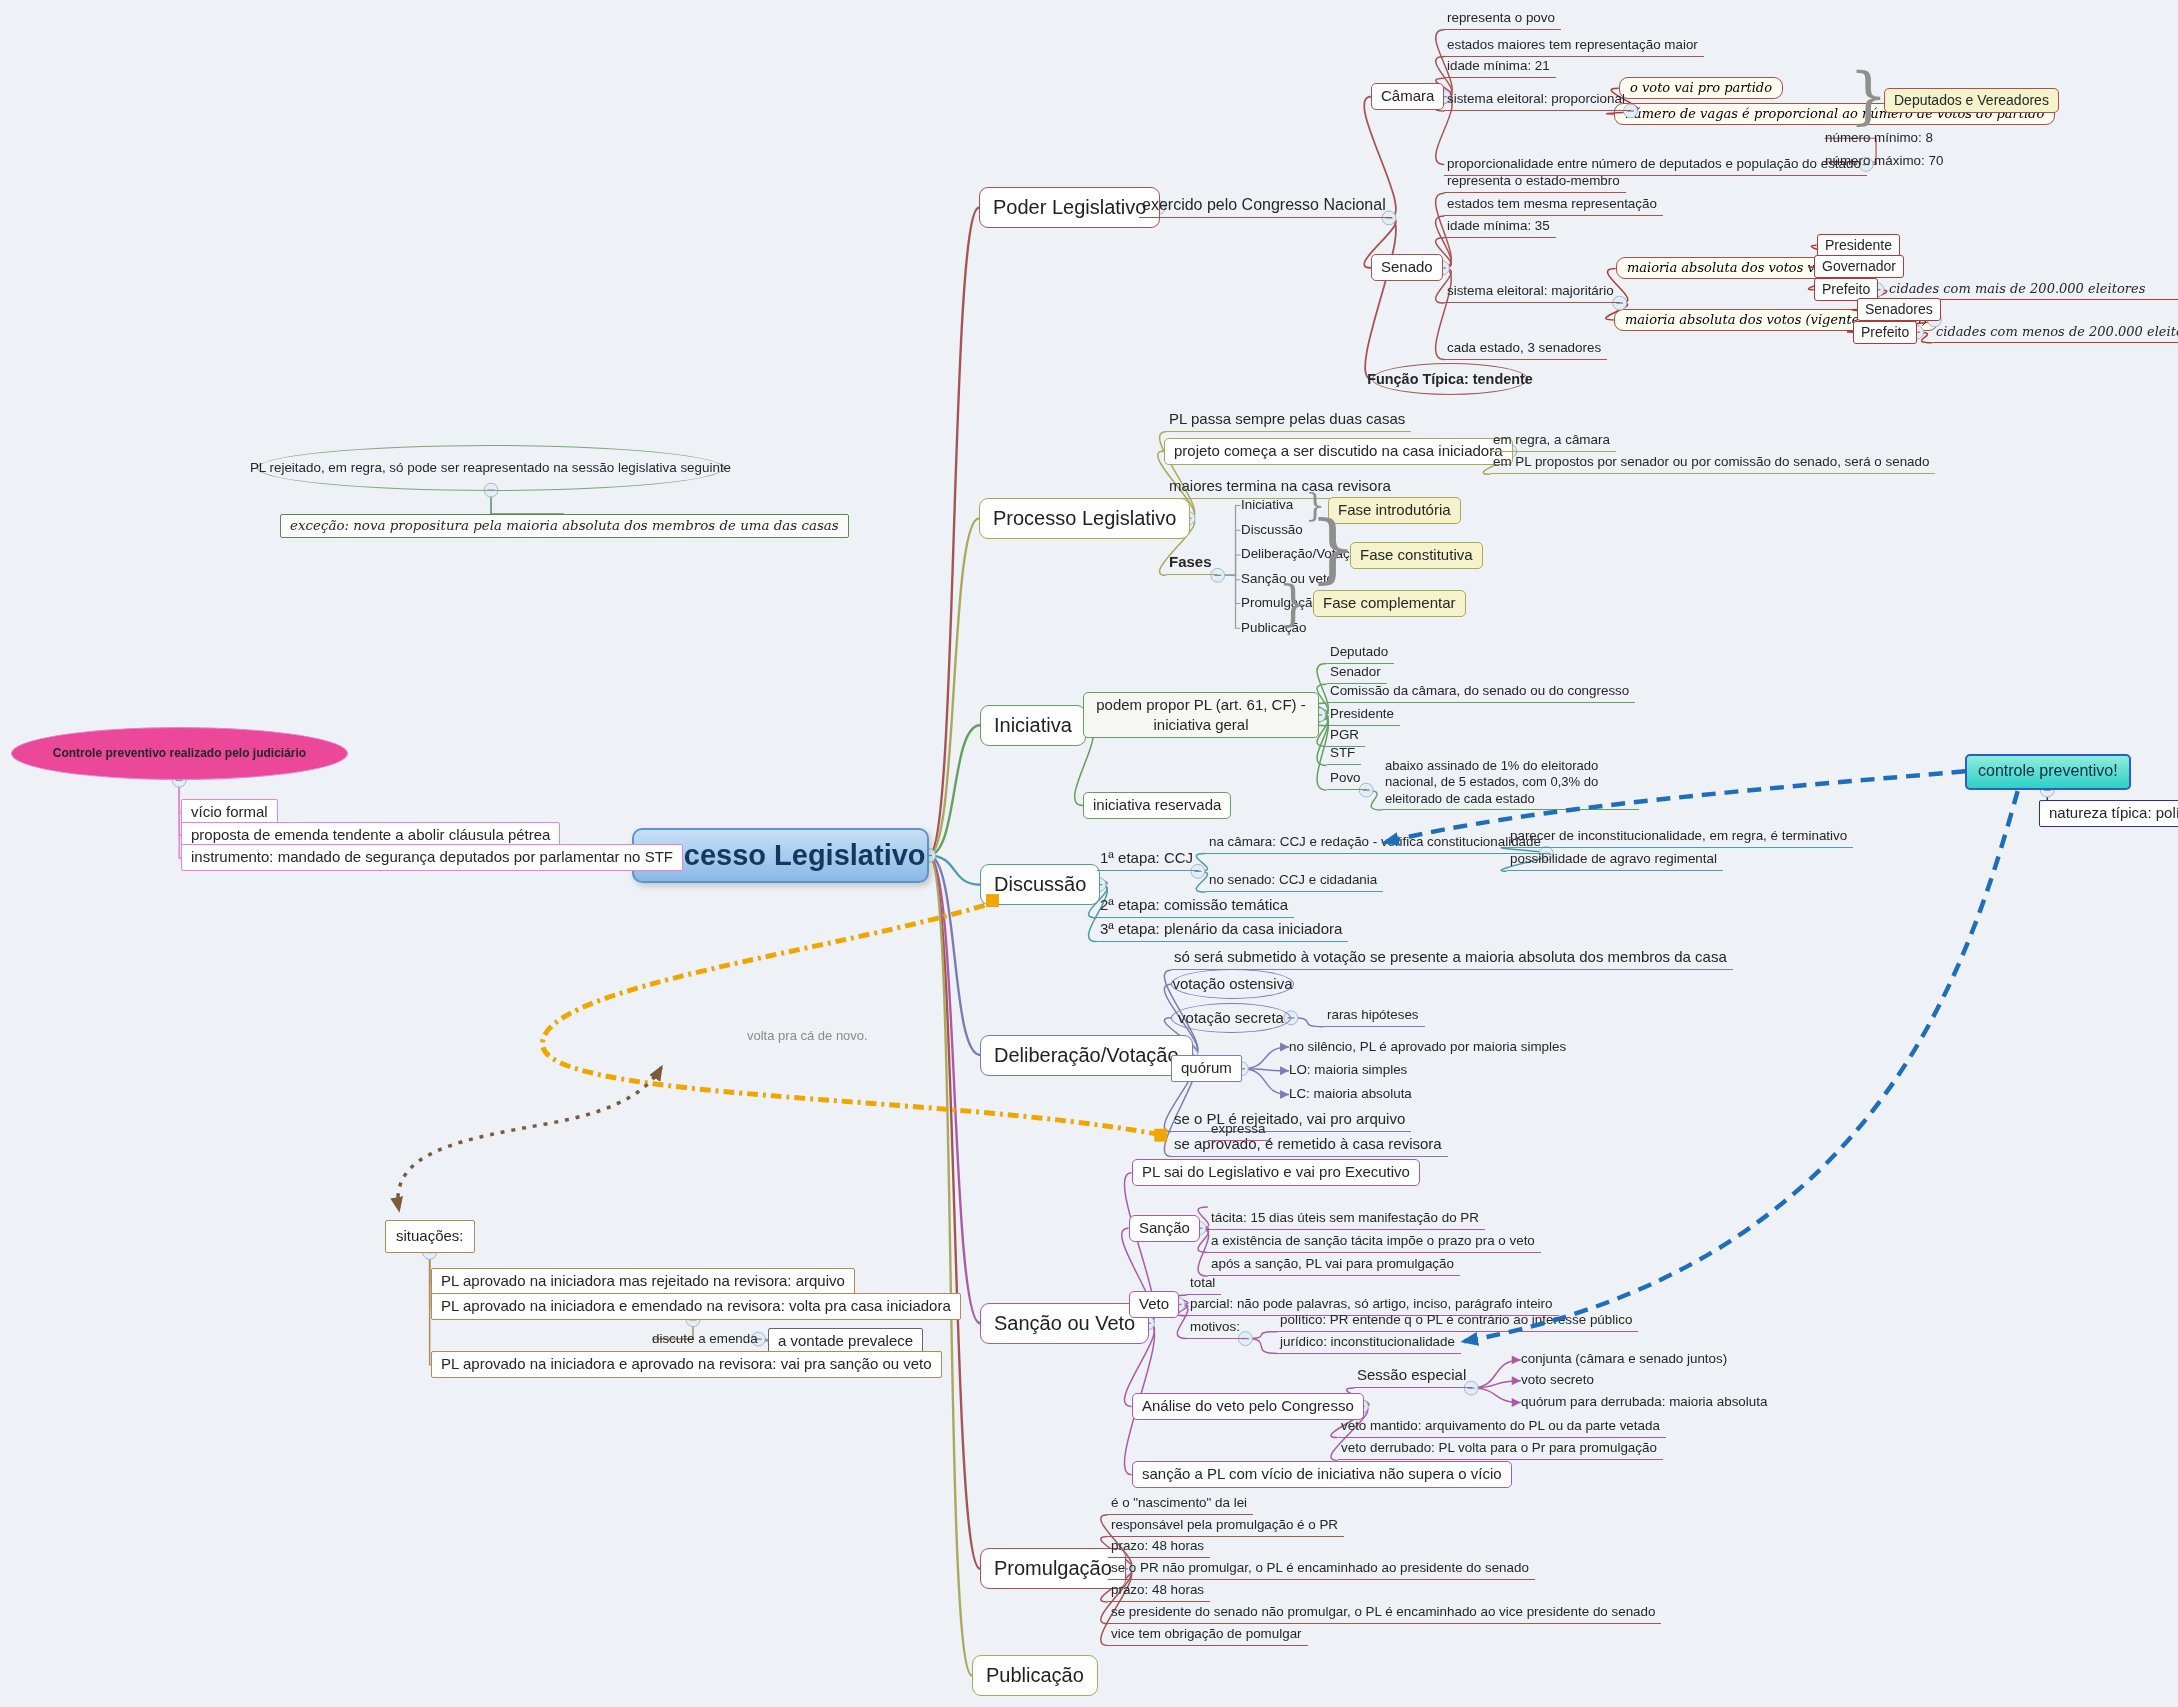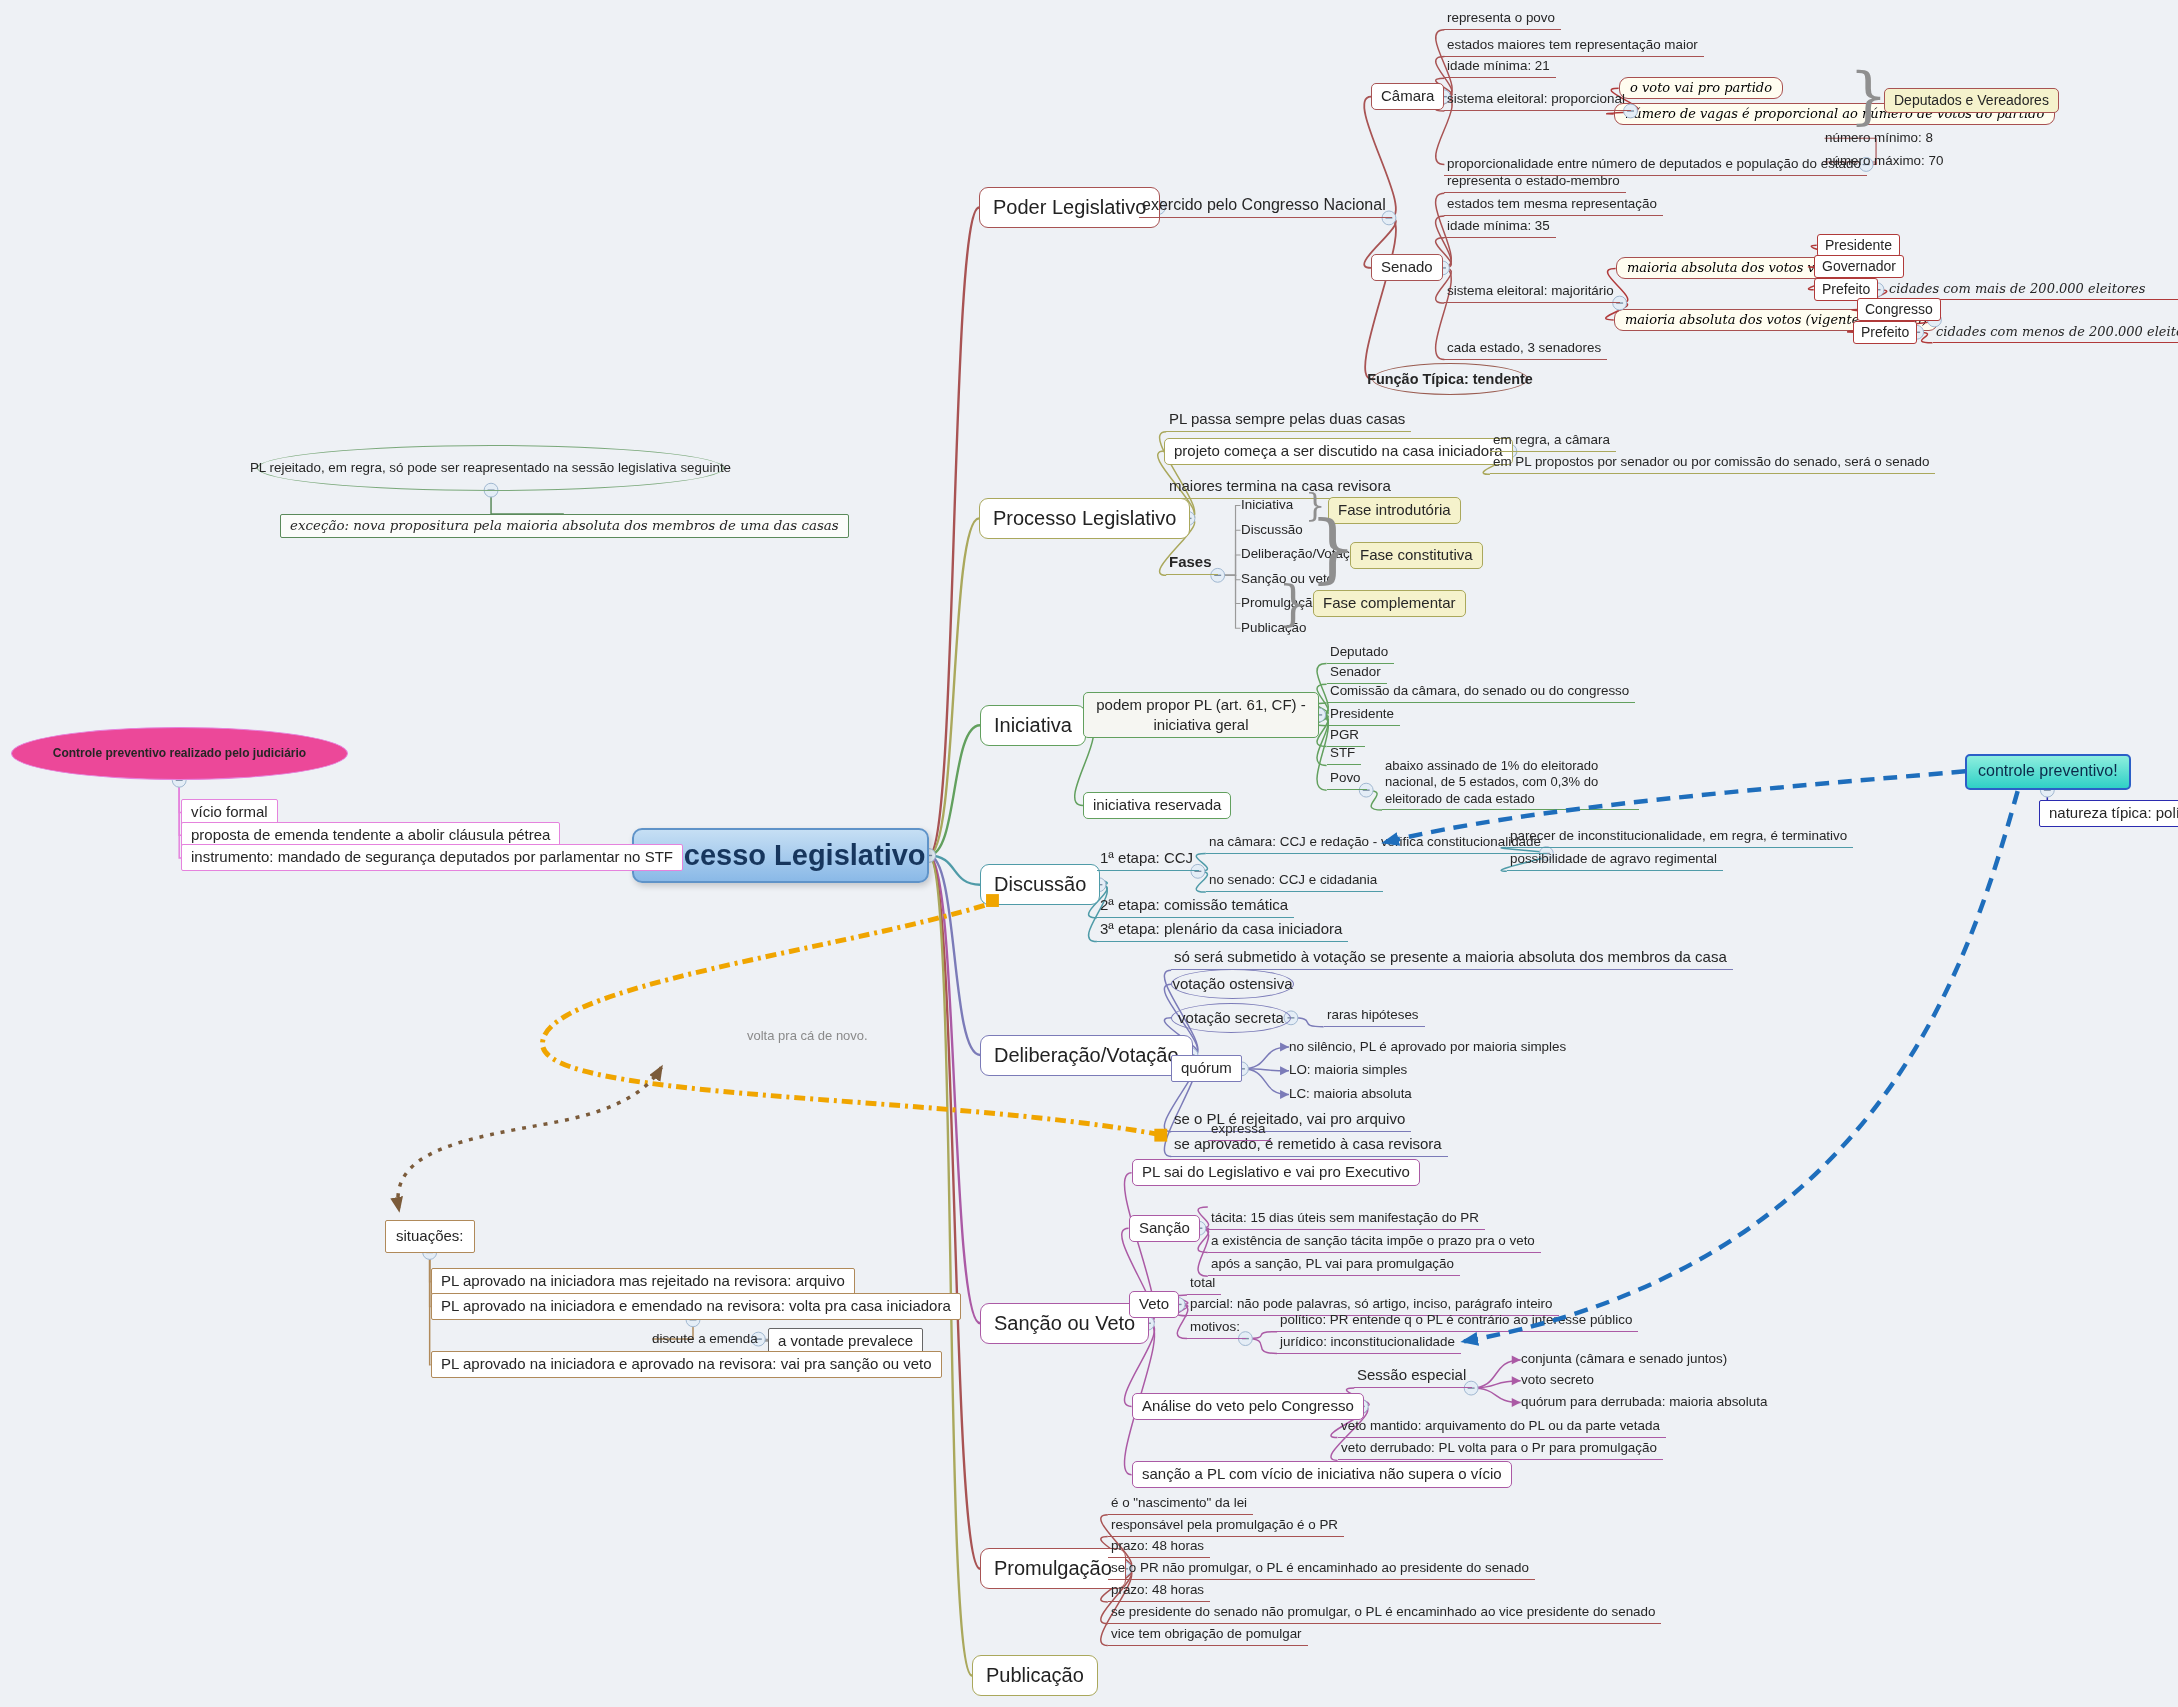--- a/index.html
+++ b/index.html
@@ -327,21 +327,21 @@
   <div class="leaf u bc-red sm" id="t-sen-rep" style="left:1444px;top:173px;">representa o estado-membro</div>
   <div class="leaf u bc-red sm" id="t-sen-est" style="left:1444px;top:196px;">estados tem mesma representação</div>
   <div class="leaf u bc-red sm" id="t-sen-idade" style="left:1444px;top:218px;">idade mínima: 35</div>
   <div class="leaf u bc-red sm" id="t-sen-sist" style="left:1444px;top:283px;">sistema eleitoral: majoritário</div>
   <div class="callout script" id="t-validos" style="position:absolute;left:1616px;top:257px;">maioria absoluta dos votos válidos</div>
   <div class="box cargo bc-cargo" id="t-presid" style="left:1817px;top:234px;">Presidente</div>
   <div class="box cargo bc-cargo" id="t-gov" style="left:1814px;top:255px;">Governador</div>
   <div class="box cargo bc-cargo" id="t-pref1" style="left:1814px;top:278px;">Prefeito</div>
   <div class="leaf u bc-cargo script" id="t-pmais" style="left:1886px;top:281px;padding-right:57px;">cidades com mais de 200.000 eleitores</div>
   <div class="callout script" id="t-vigente" style="position:absolute;left:1614px;top:309px;">maioria absoluta dos votos (vigente no Brasil)</div>
-  <div class="box cargo bc-cargo" id="t-senadores" style="left:1857px;top:298px;">Congresso</div>
+  <div class="box cargo bc-cargo" id="t-senadores" style="left:1857px;top:298px;">Senadores</div>
   <div class="box cargo bc-cargo" id="t-pref2" style="left:1853px;top:321px;">Prefeito</div>
   <div class="leaf u bc-cargo script" id="t-pmenos" style="left:1933px;top:324px;padding-right:40px;">cidades com menos de 200.000 eleitores</div>
   <div class="leaf u bc-red sm" id="t-cada" style="left:1444px;top:340px;">cada estado, 3 senadores</div>
   <div class="leaf ellipse bold" id="t-funcao" style="left:1372px;top:363px;width:154px;height:30px;font-size:14.4px;border:1.6px solid #9a5c50;border-radius:50%;">Função Típica: tendente</div>
 
   <div class="box bigbox bc-olive" id="n-processo" style="left:979px;top:498px;">Processo Legislativo</div>
   <div class="leaf u bc-olive" id="t-duas" style="left:1166px;top:410px;">PL passa sempre pelas duas casas</div>
   <div class="box bc-olive" id="t-comeca" style="left:1164px;top:438px;">projeto começa a ser discutido na casa iniciadora</div>
   <div class="leaf u bc-olive sm" id="t-emregra" style="left:1490px;top:432px;">em regra, a câmara</div>
   <div class="leaf u bc-olive sm" id="t-empl" style="left:1490px;top:454px;">em PL propostos por senador ou por comissão do senado, será o senado</div>
@@ -388,21 +388,21 @@
   <div class="leaf u bc-slate sm" id="t-raras" style="left:1324px;top:1007px;">raras hipóteses</div>
   <div class="box bc-slate" id="t-quorum" style="left:1171px;top:1055px;border-radius:2px;">quórum</div>
   <div class="leaf sm" id="t-silencio" style="left:1289px;top:1039px;">no silêncio, PL é aprovado por maioria simples</div>
   <div class="leaf sm" id="t-lo" style="left:1289px;top:1062px;">LO: maioria simples</div>
   <div class="leaf sm" id="t-lc" style="left:1289px;top:1086px;">LC: maioria absoluta</div>
   <div class="leaf u bc-slate" id="t-rejeitado" style="left:1171px;top:1110px;">se o PL é rejeitado, vai pro arquivo</div>
   <div class="leaf u bc-slate" id="t-aprovado" style="left:1171px;top:1135px;">se aprovado, é remetido à casa revisora</div>
 
   <div class="box bigbox bc-mag" id="n-sancaoveto" style="left:980px;top:1303px;">Sanção ou Veto</div>
   <div class="box bc-mag" id="t-sai" style="left:1132px;top:1159px;">PL sai do Legislativo e vai pro Executivo</div>
-  <div class="box bc-mag" id="t-sancao" style="left:1129px;top:1215px;">Sanção</div>
+  <div class="box bc-mag" id="t-sancao" style="left:1129px;top:1215px;border-radius:6px;">Sanção</div>
   <div class="leaf u bc-mag sm" id="t-expressa" style="left:1208px;top:1121px;">expressa</div>
   <div class="leaf u bc-mag sm" id="t-tacita" style="left:1208px;top:1210px;">tácita: 15 dias úteis sem manifestação do PR</div>
   <div class="leaf u bc-mag sm" id="t-exist" style="left:1208px;top:1233px;">a existência de sanção tácita impõe o prazo pra o veto</div>
   <div class="leaf u bc-mag sm" id="t-apos" style="left:1208px;top:1256px;">após a sanção, PL vai para promulgação</div>
   <div class="box bc-mag" id="t-veto" style="left:1129px;top:1291px;">Veto</div>
   <div class="leaf u bc-mag sm" id="t-total" style="left:1187px;top:1275px;">total</div>
   <div class="leaf u bc-mag sm" id="t-parcial" style="left:1187px;top:1296px;">parcial: não pode palavras, só artigo, inciso, parágrafo inteiro</div>
   <div class="leaf u bc-mag sm" id="t-motivos" style="left:1187px;top:1319px;">motivos:</div>
   <div class="leaf u bc-mag sm" id="t-politico" style="left:1277px;top:1312px;">político: PR entende q o PL é contrário ao interesse público</div>
   <div class="leaf u bc-mag sm" id="t-juridico" style="left:1277px;top:1334px;">jurídico: inconstitucionalidade</div>

